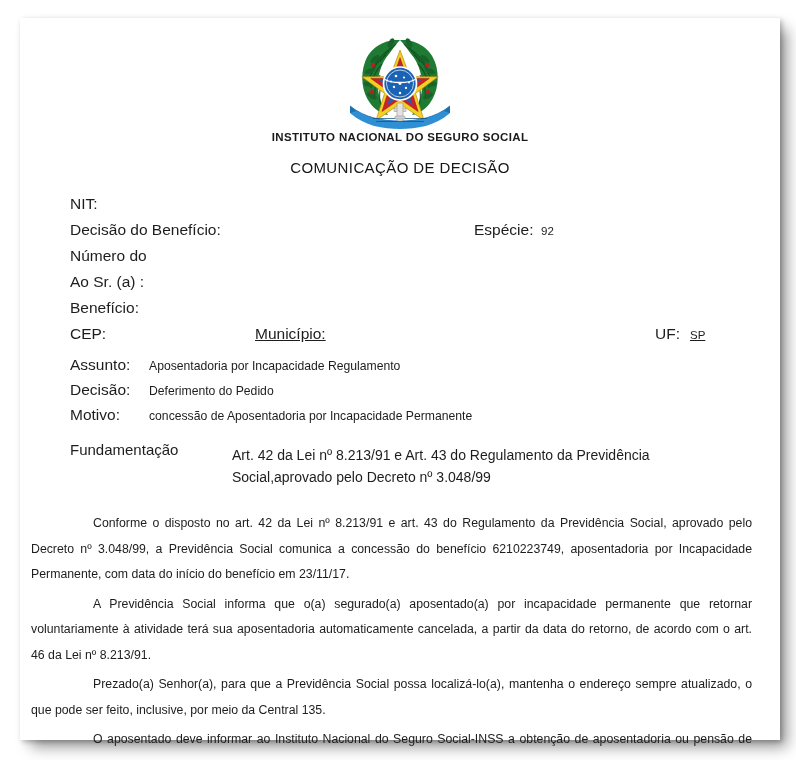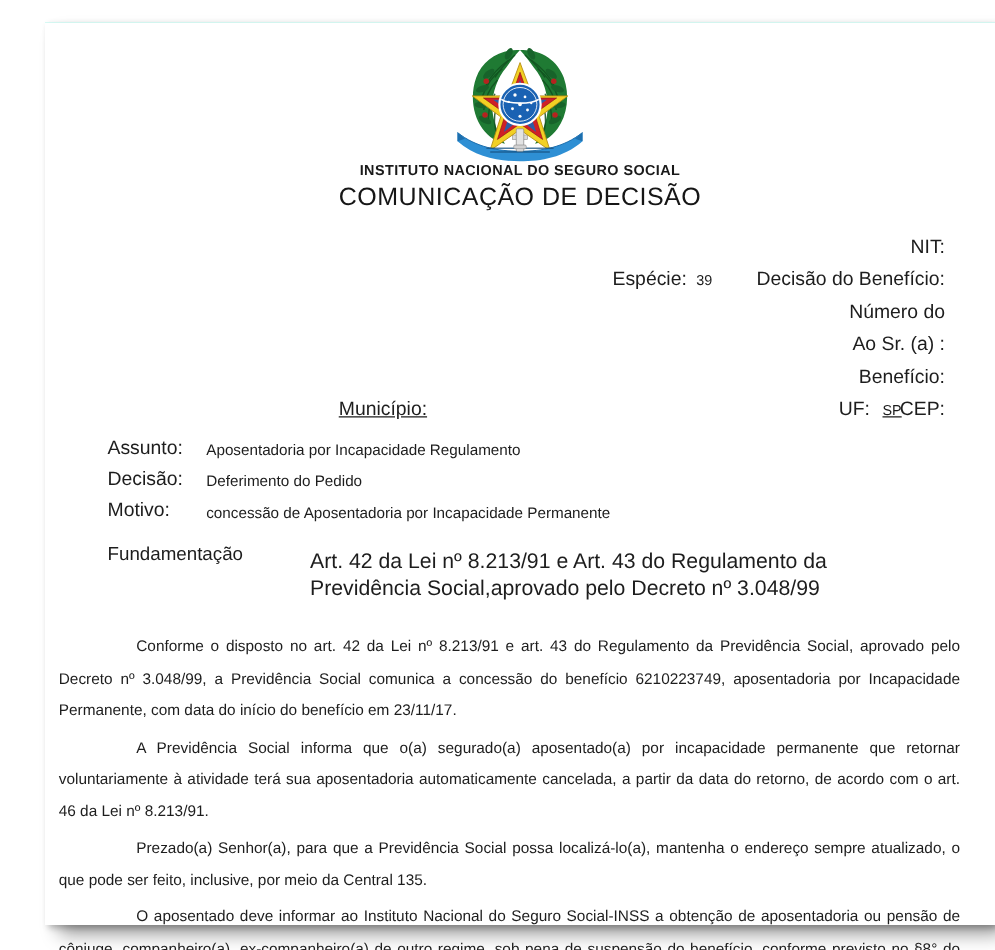--- a/index.html
+++ b/index.html
@@ -10,25 +10,25 @@
     width: 796px;
     height: 760px;
     background: #ffffff;
     font-family: "Liberation Sans", sans-serif;
     overflow: hidden;
   }
 
   
   .page-shadow-wrap {
     position: absolute;
-    left: 36px;
+    left: 20px;
     top: 18px;
     width: 760px;
     height: 722px;
-    background: #5eead4;
+    background: #fca5a5;
     box-shadow: 9px 9px 14px -2px rgba(0,0,0,0.40),
                 2px 2px 5px rgba(0,0,0,0.25);
   }
   .page {
     position: relative;
     width: 760px;
     height: 722px;
     background: #ffffff;
     color: #1d1d1d;
   }
@@ -47,34 +47,33 @@
   .org-name {
     font-family: "Liberation Sans", sans-serif;
     font-weight: bold;
     font-size: 11.5px;
     letter-spacing: 0.35px;
     color: #1a1a1a;
     margin-top: 1px;
   }
   .doc-title {
     font-family: "Liberation Sans", sans-serif;
-    font-size: 20px;
+    font-size: 15px;
     font-weight: normal;
     letter-spacing: 0.4px;
     color: #161616;
-    margin-top: 4px;
+    margin-top: 16px;
   }
 
   
   .fields {
     position: relative;
     margin-top: 19px;
     padding-left: 50px;
     padding-right: 40px;
-    text-align: right;
   }
   .field-row {
     position: relative;
     height: 26px;
     font-size: 15.5px;
     color: #1d1d1d;
     white-space: nowrap;
   }
   .fl {             
     font-size: 15.5px;
@@ -120,21 +119,21 @@
     left: 50px;
     top: 0;
     font-size: 15px;
     color: #1d1d1d;
   }
   .fund-val {
     position: absolute;
     left: 212px;
     top: 3px;
     width: 500px;
-    font-size: 17px;
+    font-size: 14px;
     line-height: 22px;
     color: #1d1d1d;
   }
 
   
   .body-text {
     margin-top: 22px;
     padding-left: 11px;
     padding-right: 28px;
   }
@@ -254,21 +253,21 @@
 
     <div class="field-row">
       <span class="fl">NIT:</span>
       <span class="fv abs" style="left:120px;top:3px;"></span>
     </div>
 
     <div class="field-row">
       <span class="fl">Decisão do Benefício:</span>
       <span class="fv abs" style="left:180px;top:3px;"></span>
       <span class="fl abs" style="left:404px;">Espécie:</span>
-      <span class="fv abs" style="left:471px;top:4px;">39</span>
+      <span class="fv abs" style="left:471px;top:4px;">92</span>
     </div>
 
     <div class="field-row">
       <span class="fl">Número do</span>
       <span class="fv abs" style="left:180px;top:3px;"></span>
     </div>
 
     <div class="field-row">
       <span class="fl">Ao Sr. (a) :</span>
       <span class="fv abs" style="left:130px;top:3px;"></span>

